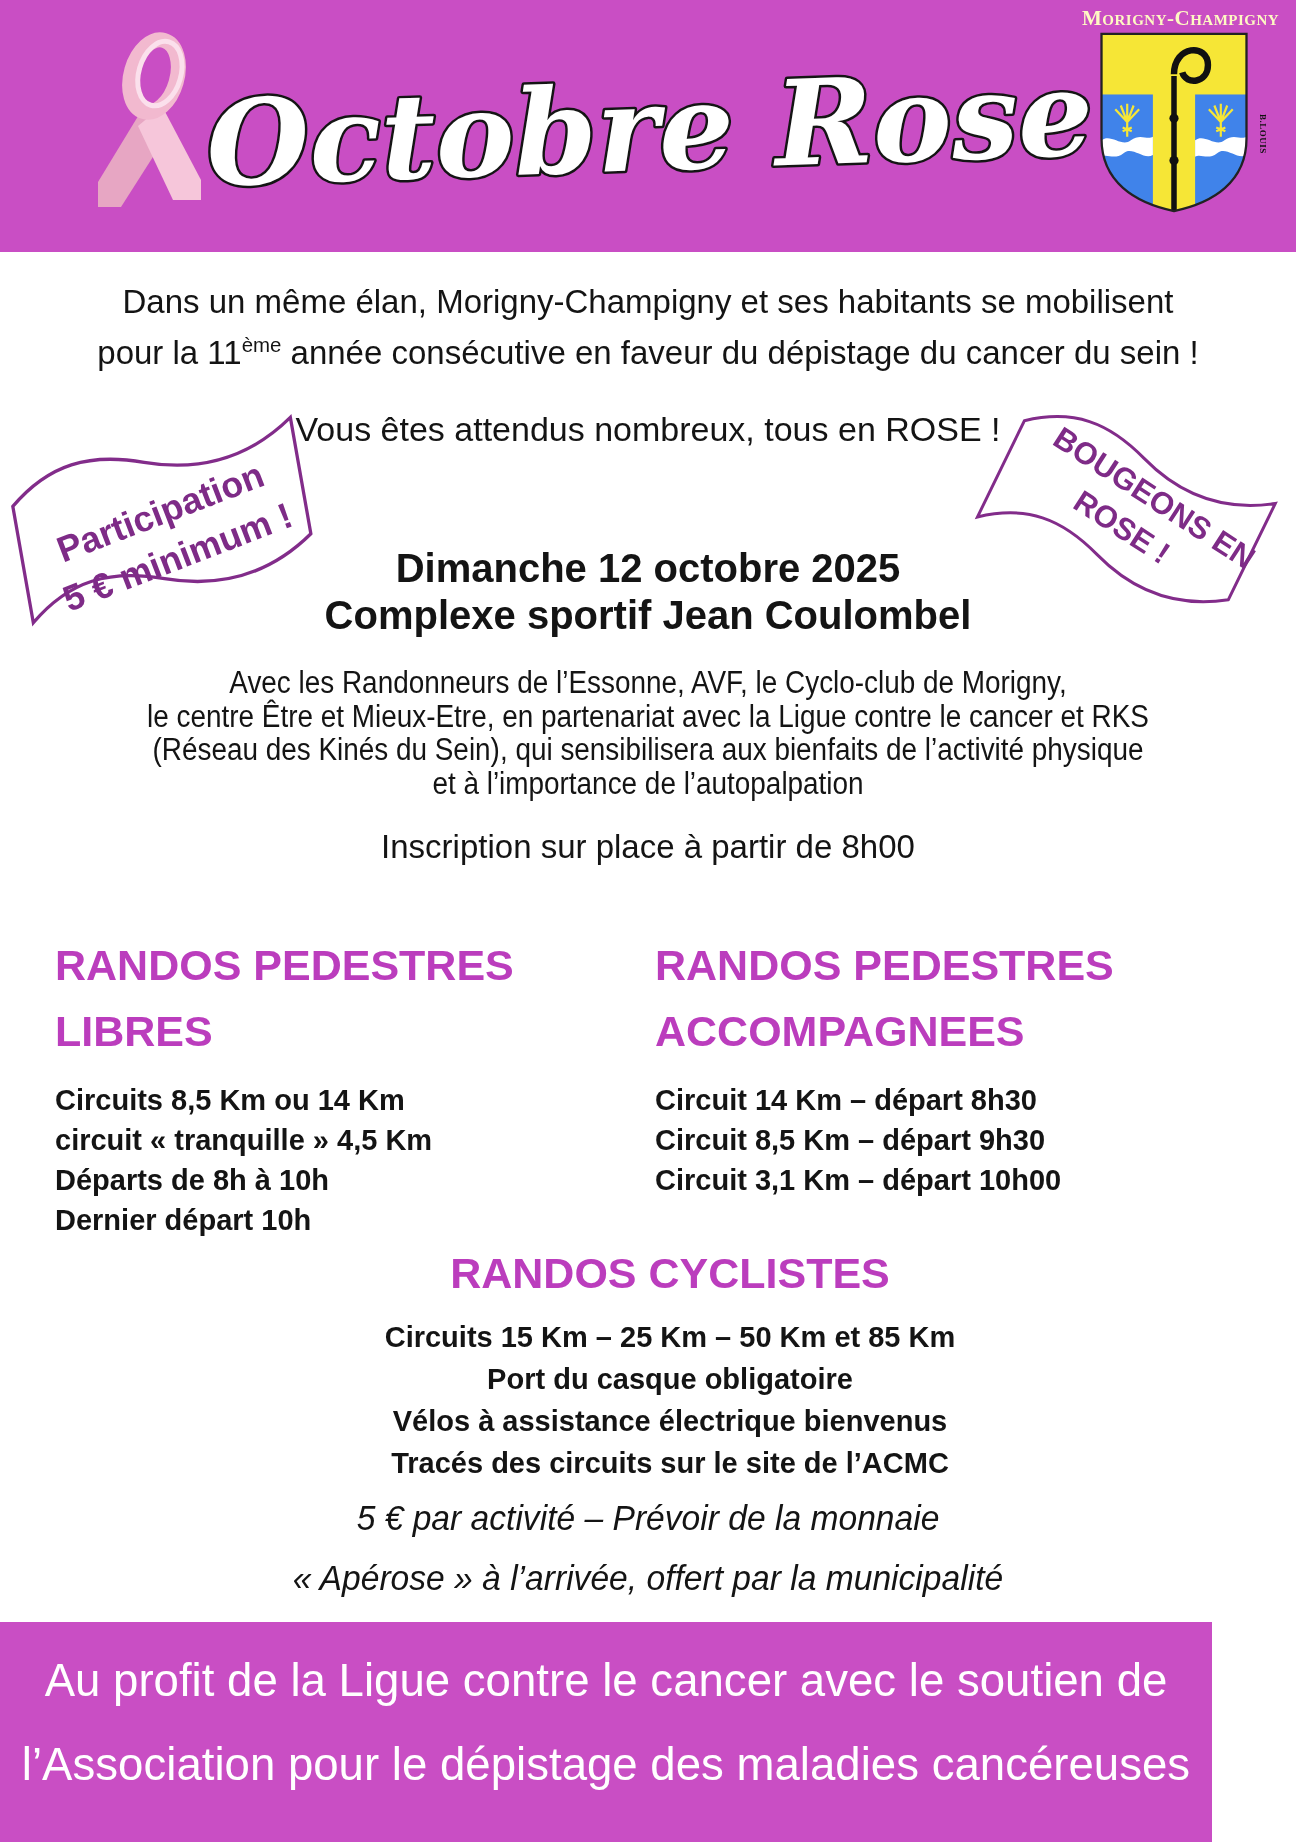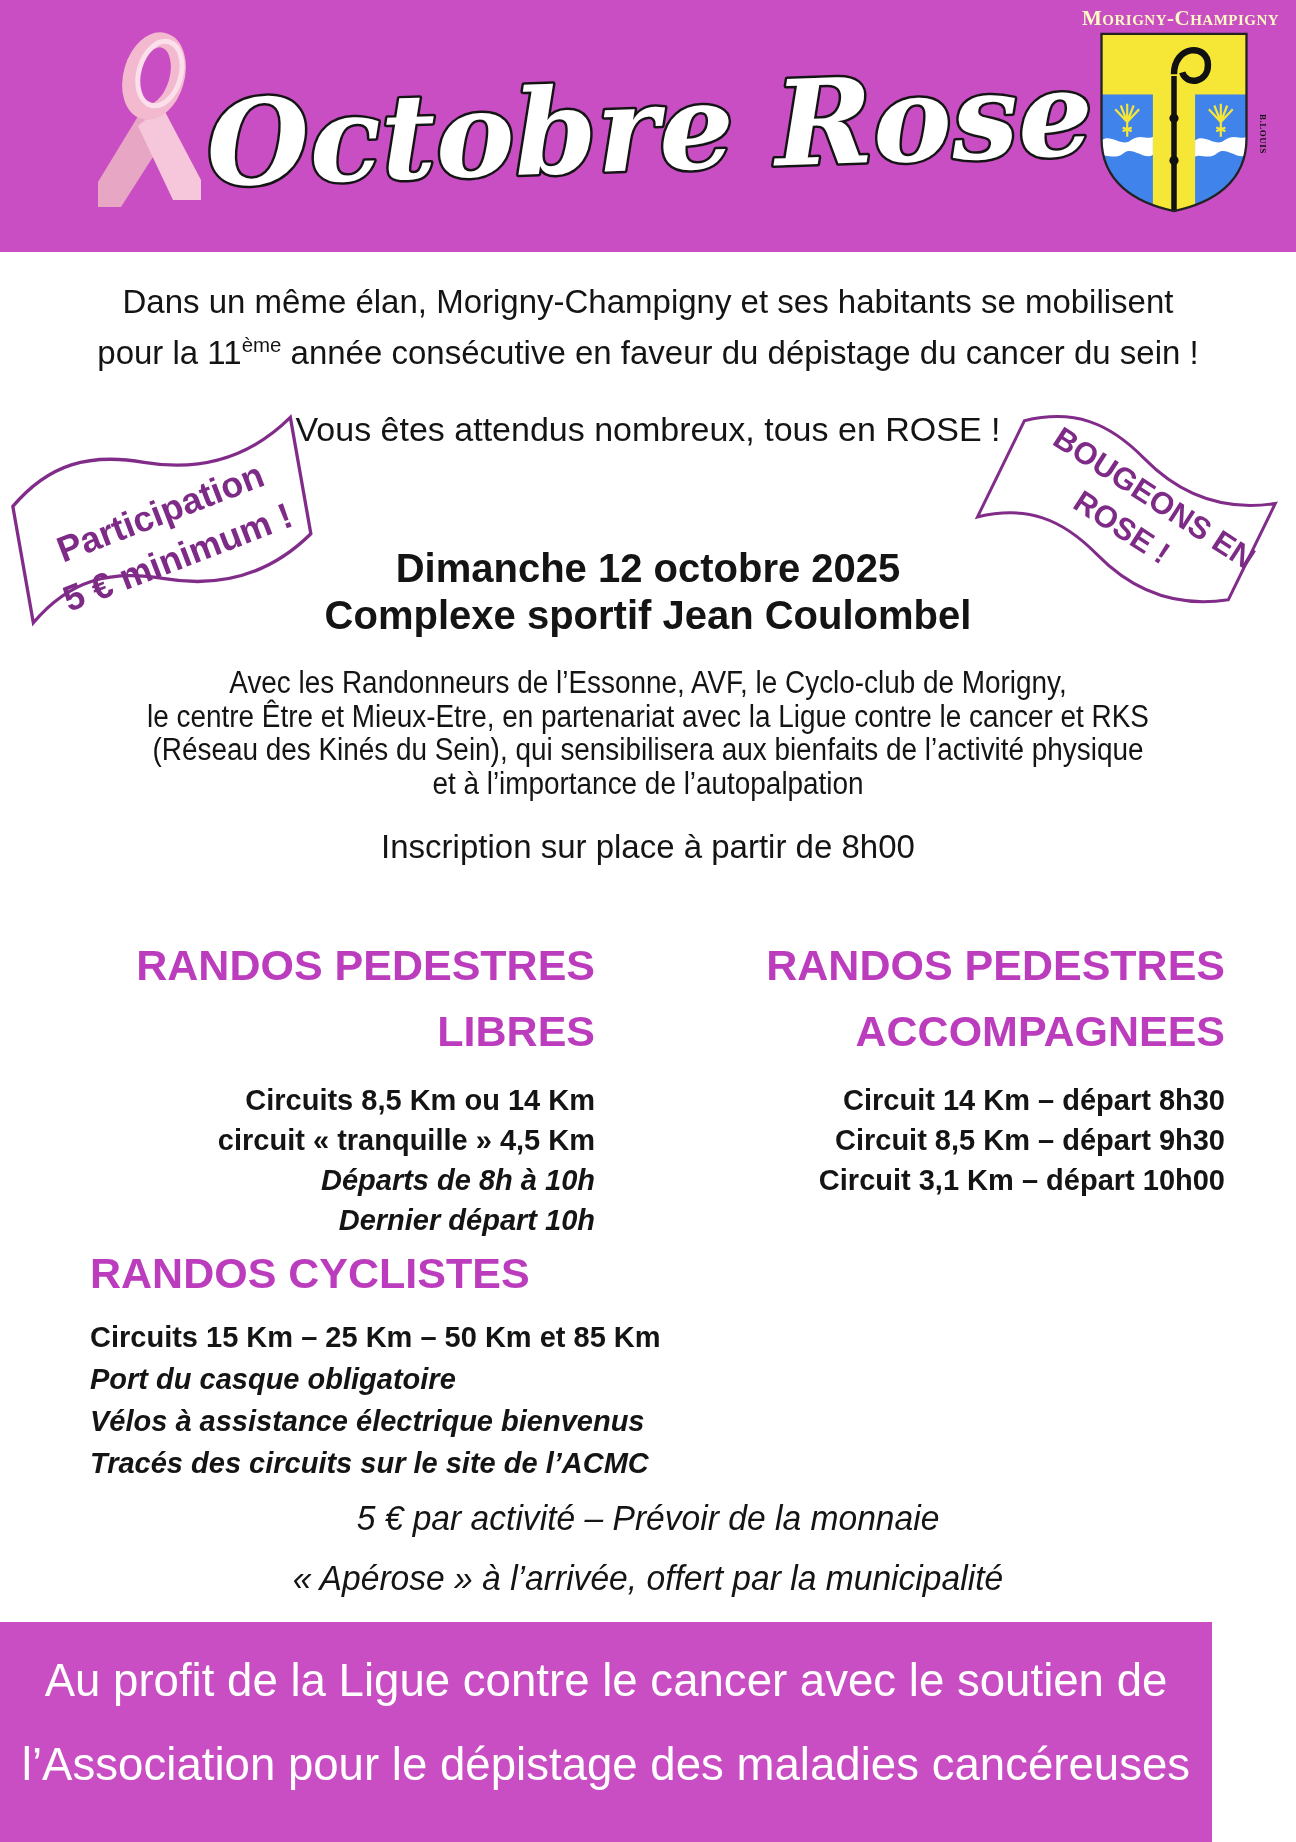--- a/index.html
+++ b/index.html
@@ -30,26 +30,26 @@
   .flag-left{left:6px;top:415px;}
   .flag-right{left:966px;top:402px;}
   .flag svg{position:absolute;overflow:visible;}
   .flag-left svg{left:6px;top:16px;transform:rotate(-10deg);}
   .flag-right svg{left:24px;top:28px;transform:rotate(26deg);}
   .flag-text{position:absolute;text-align:center;font-weight:700;color:#7e2b87;white-space:nowrap;}
   .flag-left .flag-text{left:28px;top:72px;width:270px;font-size:36px;line-height:48px;transform:rotate(-21deg);}
   .flag-right .flag-text{left:62px;top:66px;width:210px;font-size:31px;line-height:42px;transform:rotate(33deg);}
   
   .sec-title{color:#bb3dbd;font-weight:700;font-size:43px;line-height:66px;}
-  .col{position:absolute;text-align:right;}
+  .col{position:absolute;text-align:left;}
   .col-left{left:55px;top:932px;width:540px;}
   .col-right{left:655px;top:932px;width:570px;}
   .sec-items{margin-top:16px;font-weight:700;font-size:29px;line-height:40px;}
-  .it{font-style:italic;}
-  .cyclistes{left:90px;top:1240px;width:1160px;position:absolute;}
+  .it{}
+  .cyclistes{left:90px;top:1240px;width:1160px;text-align:center;position:absolute;}
   .cyclistes .sec-items{margin-top:10px;line-height:42px;}
   .note{font-style:italic;font-size:35px;transform:scaleX(0.96);transform-origin:50% 0;}
   .note1{top:1498px;}
   .note2{top:1558px;}
   
   .bottom-banner{left:0;top:1622px;width:1212px;height:220px;background:#c94ec4;
     color:#ffffff;text-align:center;font-size:47px;font-weight:400;}
   .bottom-banner .bline{margin:0;transform:scaleX(0.97);}
   .bl1{padding-top:30px;line-height:56px;}
   .bl2{padding-top:28px;line-height:56px;}

